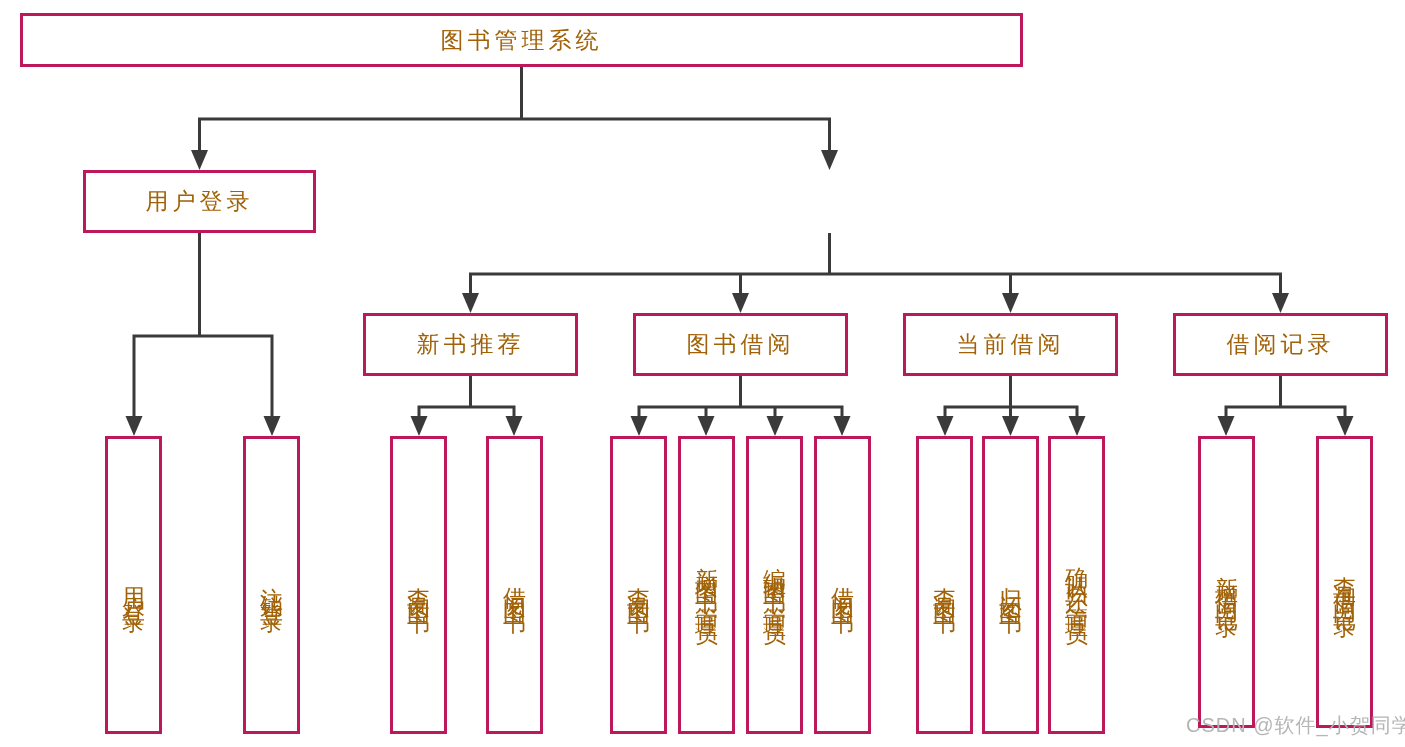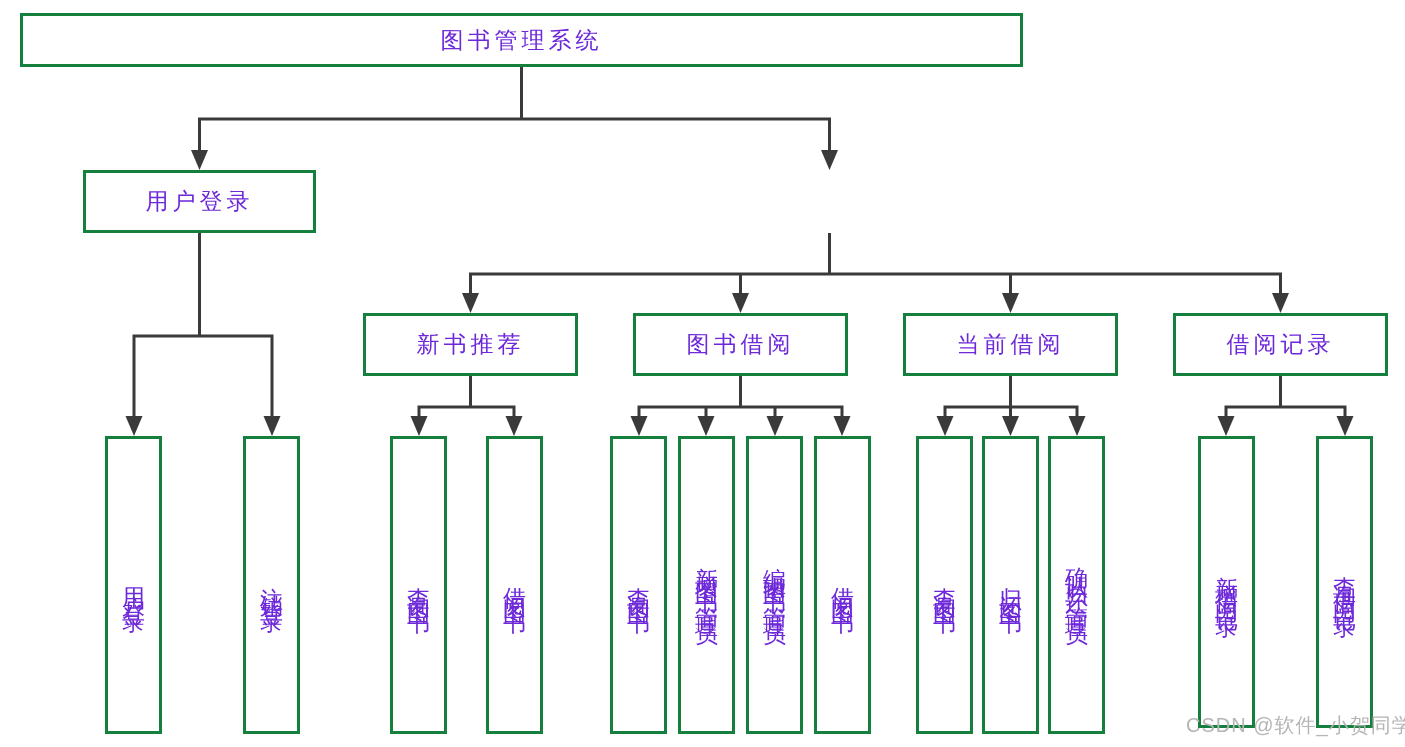--- a/index.html
+++ b/index.html
@@ -19,22 +19,22 @@
     position: absolute;
     left: 0;
     top: 0;
     width: 1405px;
     height: 747px;
   }
   .node {
     position: absolute;
     box-sizing: border-box;
     background: #ffffff;
-    border: 3px solid #15803d;
-    color: #6d28d9;
+    border: 3px solid #be185d;
+    color: #a16207;
     display: flex;
     align-items: center;
     justify-content: center;
     font-size: 23px;
   }
   .hbox {
     letter-spacing: 4px;
     white-space: nowrap;
   }
   .vbox {

